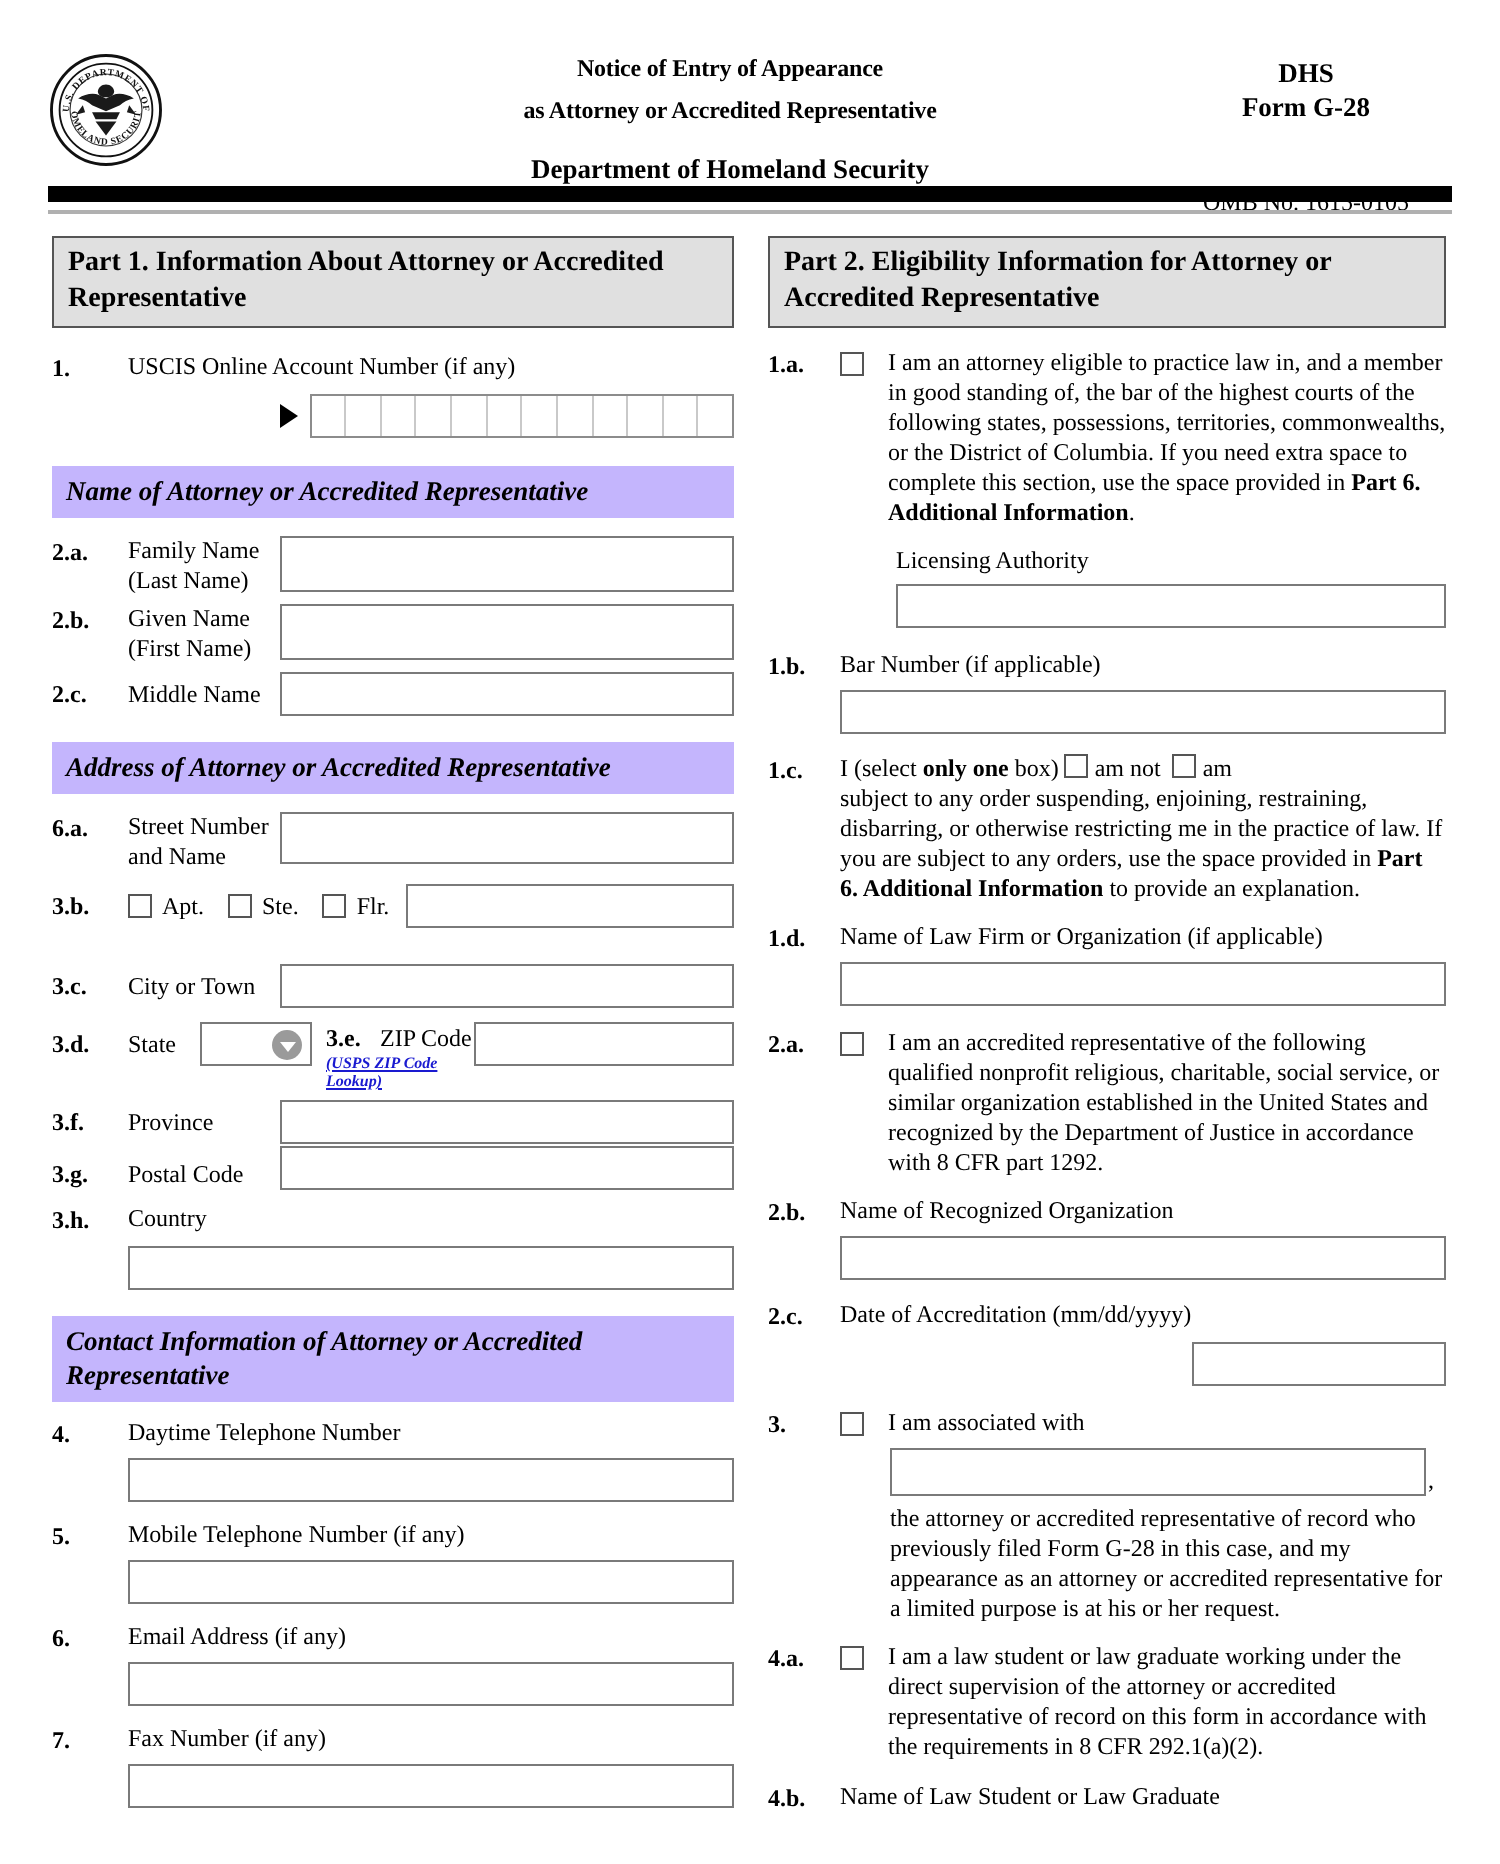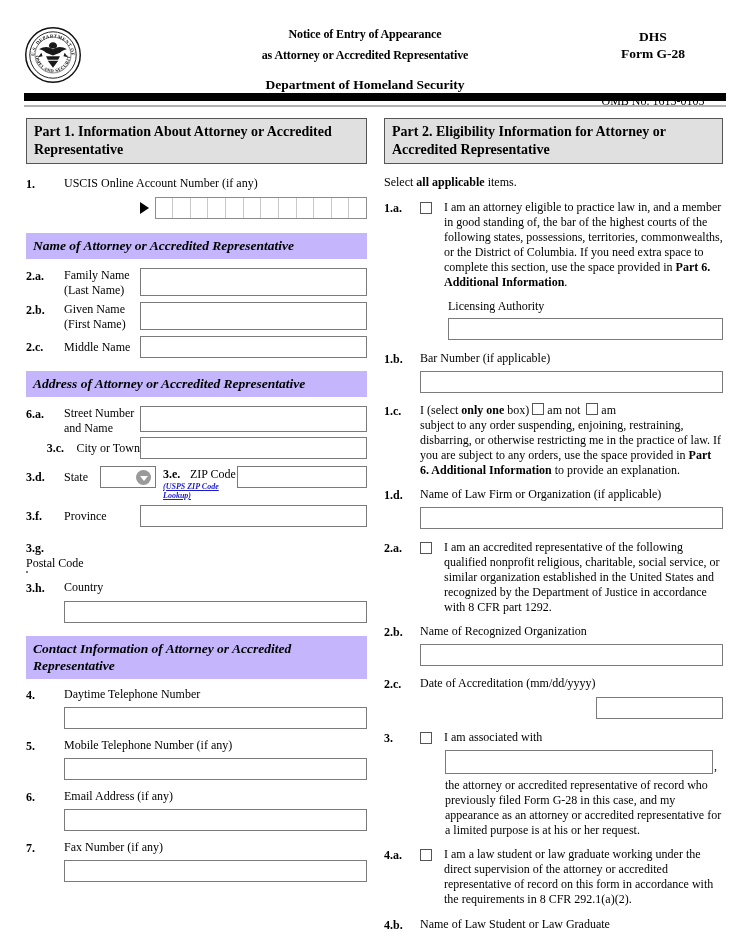--- a/index.html
+++ b/index.html
@@ -236,22 +236,32 @@
 
   <div class="row" style="margin-top:9px;">
     <div class="num num-l">6.a.</div>
     <div class="lbl" style="width:76px;">
       <span>Street Number</span><br>
       <span>and Name</span>
     </div>
     <div class="box" style="flex:1; height:26px;"></div>
   </div>
 
-
-  <div class="row" style="margin-top:1px; align-items:center;text-align:right;">
+  <div class="row" style="margin-top:6px; align-items:center;">
+    <div class="num num-l">3.b.</div>
+    <span class="cb"></span>
+    <span class="lbl" style="margin:0 12px 0 5px;">Apt.</span>
+    <span class="cb"></span>
+    <span class="lbl" style="margin:0 12px 0 5px;">Ste.</span>
+    <span class="cb"></span>
+    <span class="lbl" style="margin:0 8px 0 5px;">Flr.</span>
+    <div class="box" style="flex:1;"></div>
+  </div>
+
+  <div class="row" style="margin-top:18px; align-items:center;">
     <div class="num num-l">3.c.</div>
     <div class="lbl" style="width:76px;">City or Town</div>
     <div class="box" style="flex:1;"></div>
   </div>
 
   <div class="row" style="margin-top:7px; align-items:flex-start;">
     <div class="num num-l" style="padding-top:4px;">3.d.</div>
     <div class="lbl" style="width:36px; padding-top:4px;">State</div>
     <div class="dd">
       <span class="dd-knob"></span>
@@ -265,21 +275,21 @@
     </div>
     <div class="box" style="flex:1;"></div>
   </div>
 
   <div class="row" style="margin-top:5px; align-items:center;">
     <div class="num num-l">3.f.</div>
     <div class="lbl" style="width:76px;">Province</div>
     <div class="box" style="flex:1;"></div>
   </div>
 
-  <div class="row" style="margin-top:13px; align-items:flex-start;flex-direction:column;">
+  <div class="row" style="margin-top:1px; align-items:flex-end;">
     <div class="num num-l">3.g.</div>
     <div class="lbl" style="width:76px;">Postal Code</div>
     <div class="box" style="flex:1;"></div>
   </div>
 
   <div class="row" style="margin-top:7px;">
     <div class="num num-l">3.h.</div>
     <div class="lbl">Country</div>
   </div>
   <div class="box" style="margin:5px 0 0 38px; width:303px;"></div>
@@ -308,21 +318,20 @@
     <div class="num num-l">7.</div>
     <div class="lbl">Fax Number (if any)</div>
   </div>
   <div class="box" style="margin:4px 0 0 38px; width:303px;"></div>
 </div>
 
 <div class="col col-right">
 
   <div class="part-header">Part 2.  Eligibility Information for Attorney or Accredited Representative</div>
 
-  <div class="lbl" style="margin-top:11px;"><span>Select </span><span class="b">all applicable</span><span> items.</span></div>
 
   <div class="row" style="margin-top:10px;">
     <div class="num num-r">1.a.</div>
     <span class="cb" style="margin-top:2px;"></span>
     <div class="lbl" style="flex:1; margin-left:12px;"><span>I am an attorney eligible to practice law in, and a member in good standing of, the bar of the highest courts of the following states, possessions, territories, commonwealths, or the District of Columbia.  If you need extra space to complete this section, use the space provided in </span><span class="b">Part 6. Additional Information</span><span>.</span></div>
   </div>
   <div class="lbl" style="margin:9px 0 0 64px;">Licensing Authority</div>
   <div class="box" style="margin:4px 0 0 64px; width:275px;"></div>
 
   <div class="row" style="margin-top:11px;">

